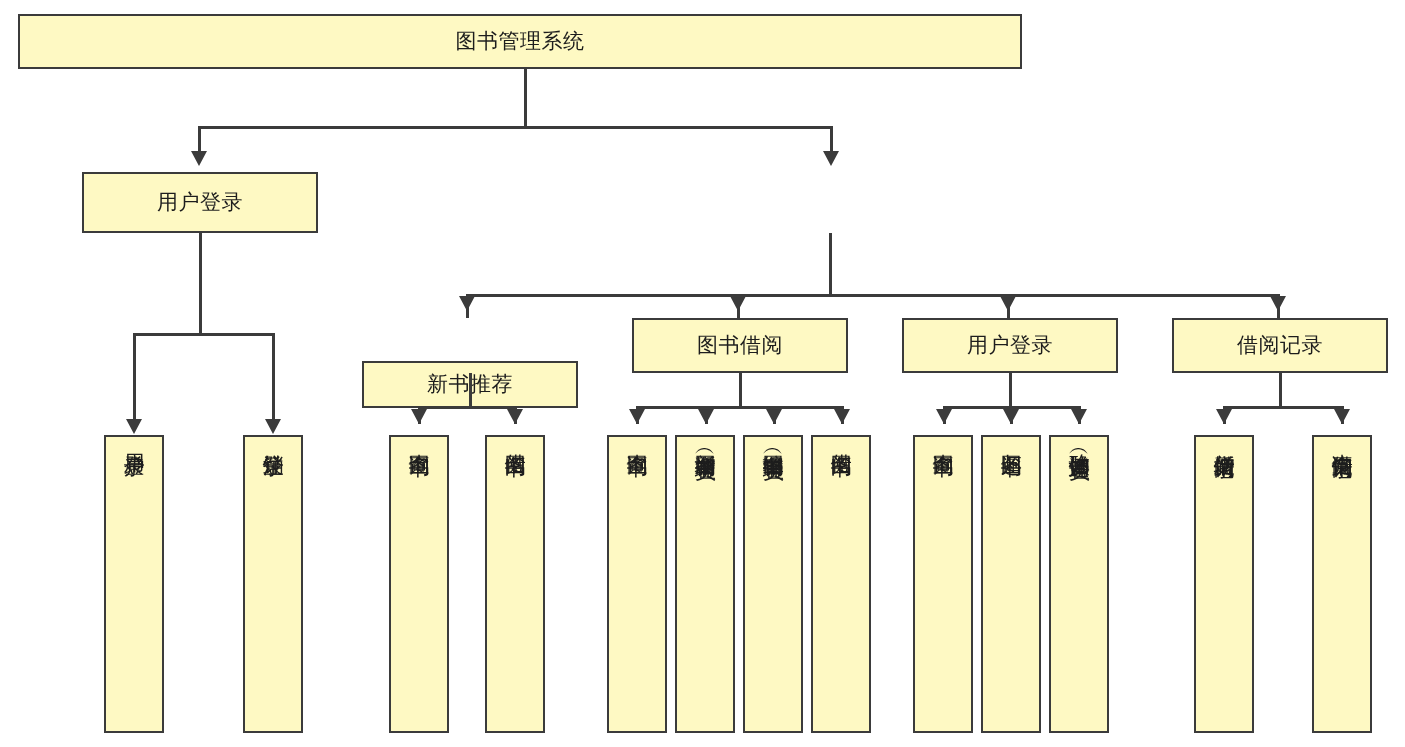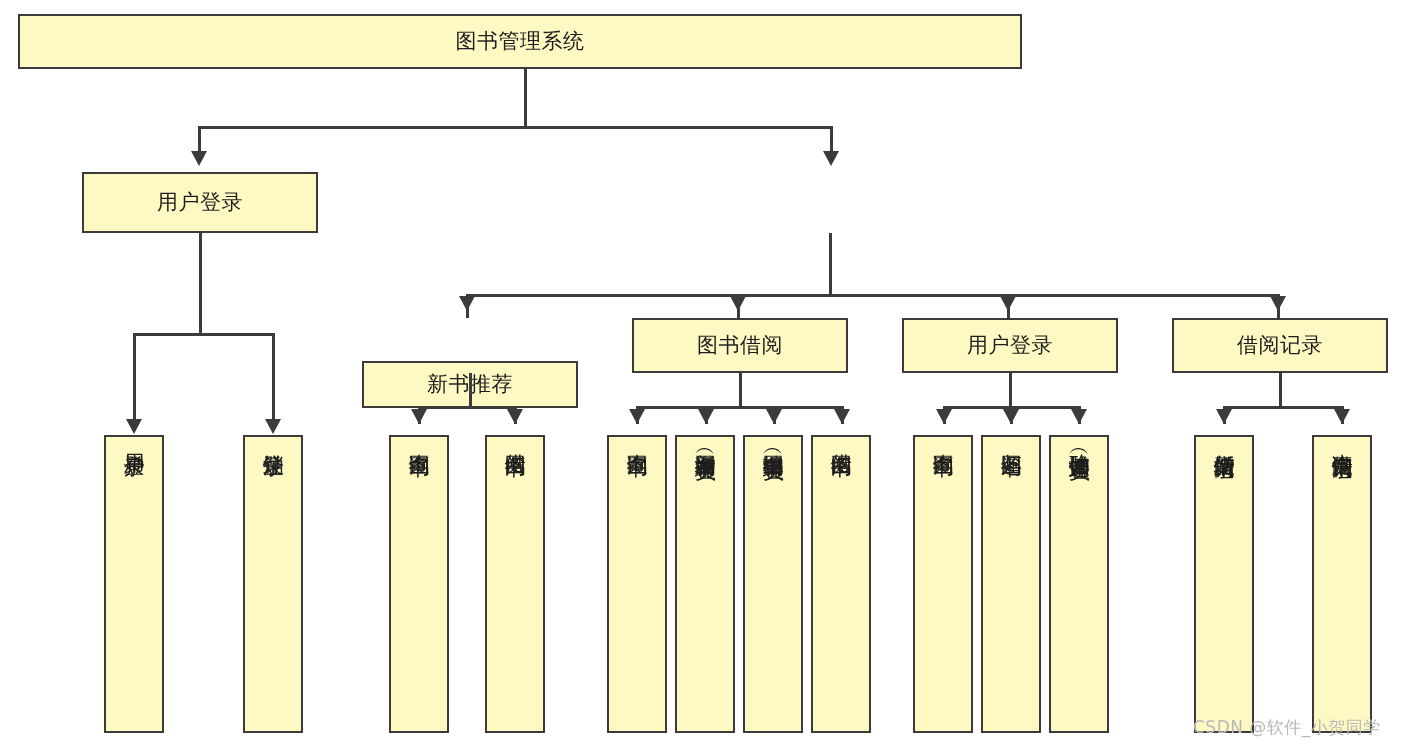--- a/index.html
+++ b/index.html
@@ -203,15 +203,14 @@
     <span class="lbl-v">确认归还（管理员）</span>
   </div>
 
   <div class="node leaf" style="left:1194px; top:435px; width:60px; height:298px;">
     <span class="lbl-v">新增借阅记录</span>
   </div>
   <div class="node leaf" style="left:1312px; top:435px; width:60px; height:298px;">
     <span class="lbl-v">查询借阅记录</span>
   </div>
 
-  <div id="watermark" style="left:1193px; top:716px;">CSDN @软件_小贺同学</div>
 
 </div>
 
 </body></html>

